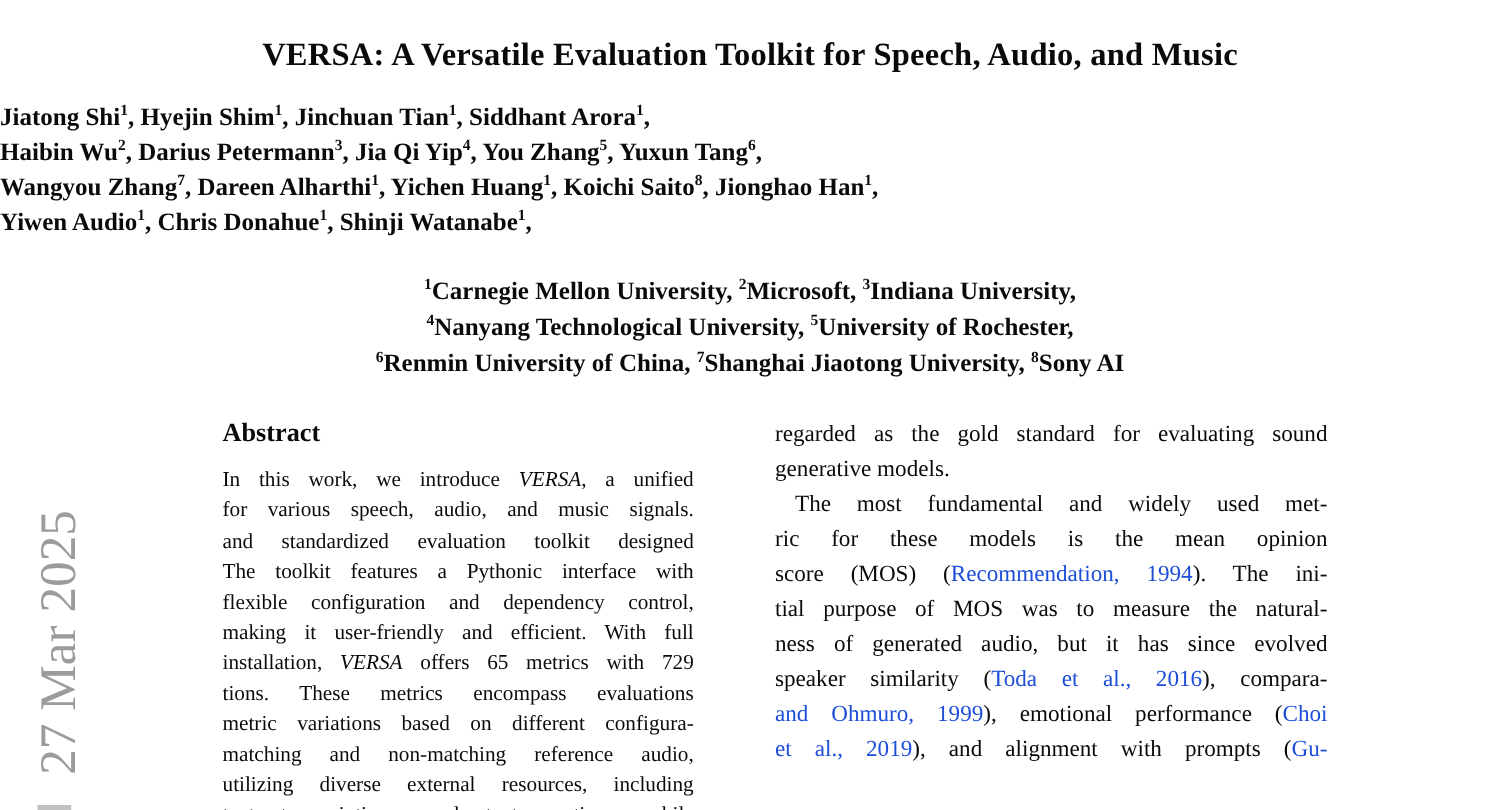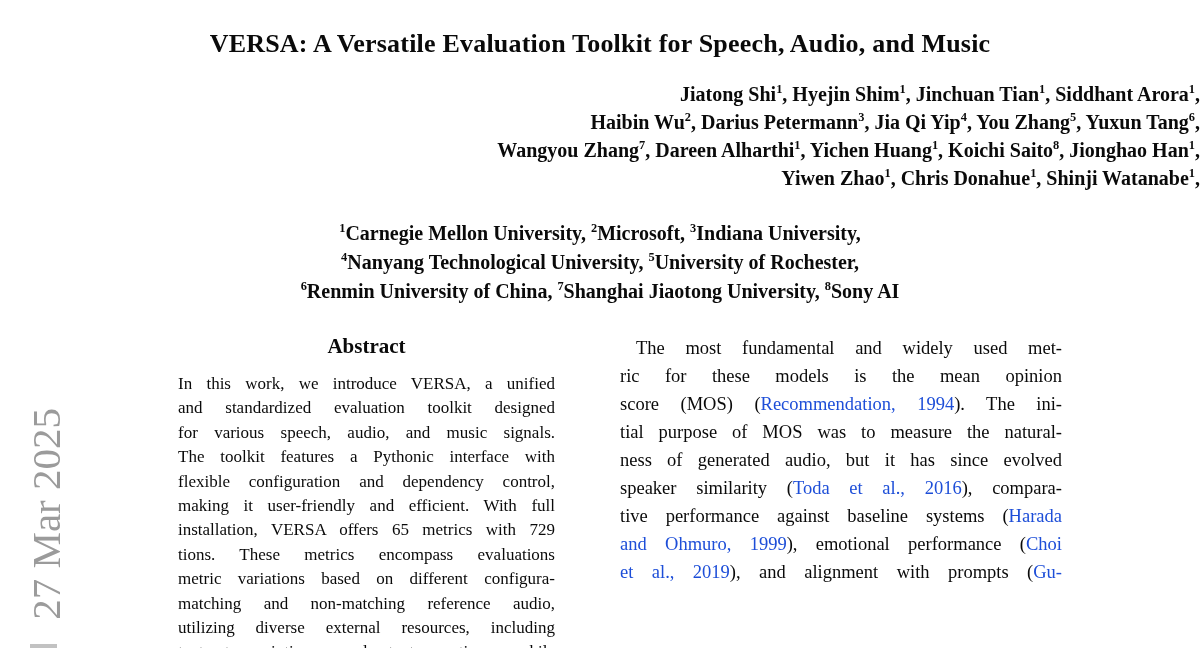--- a/index.html
+++ b/index.html
@@ -20,36 +20,35 @@
     font-weight: bold;
     letter-spacing: 0.2px;
   }
   .authors {
     position: absolute;
     top: 80px; left: 0; width: 100%;
     text-align: center;
     font-weight: bold;
     font-size: 20px;
   }
-  .authors .tline { line-height: 28px; text-align: right; }
+  .authors .tline { line-height: 28px; text-align: left; }
   .affils {
     position: absolute;
     top: 219px; left: 0; width: 100%;
     text-align: center;
     font-size: 20px;
   }
   .affils .tline { line-height: 29px; text-align: center; font-weight: bold; }
   sup { font-size: 0.62em; line-height: 0; vertical-align: super; }
 
   .abstract-col {
     position: absolute;
     left: 178px; top: 334px; width: 377px;
   }
   .abstract-heading {
-    text-align: center;
     font-size: 21px;
     font-weight: bold;
     margin-bottom: 13px;
   }
   .abstract-body { font-size: 17px; }
   .abstract-body .tline {
     height: 24.4px; line-height: 24.4px;
     overflow: hidden;
     text-align: justify;
     text-align-last: justify;
@@ -60,21 +59,21 @@
     font-size: 18.5px;
   }
   .intro-col .tline {
     height: 28px; line-height: 28px;
     overflow: hidden;
     text-align: justify;
     text-align-last: justify;
   }
   .tline.end { text-align-last: left; }
   .tline.indent { text-indent: 16px; }
-  .it { }
+  .it { font-style: italic; }
   .cite { color: #1d4ed8; cursor: pointer; }
 
   .watermark {
     position: absolute;
     left: 22px; top: 408px;
     writing-mode: vertical-rl;
     transform: rotate(180deg);
     font-size: 41px;
     color: #9b9b9b;
     font-family: "Liberation Serif", "DejaVu Serif", serif;
@@ -95,52 +94,53 @@
 
   <div class="watermark">27 Mar 2025</div>
   <div class="edge-artifact"></div>
 
   <div class="paper-title">VERSA: A Versatile Evaluation Toolkit for Speech, Audio, and Music</div>
 
   <div class="authors">
       <div class="tline"><span>Jiatong Shi</span><sup>1</sup><span>, Hyejin Shim</span><sup>1</sup><span>, Jinchuan Tian</span><sup>1</sup><span>, Siddhant Arora</span><sup>1</sup><span>,</span></div>
       <div class="tline"><span>Haibin Wu</span><sup>2</sup><span>, Darius Petermann</span><sup>3</sup><span>, Jia Qi Yip</span><sup>4</sup><span>, You Zhang</span><sup>5</sup><span>, Yuxun Tang</span><sup>6</sup><span>,</span></div>
       <div class="tline"><span>Wangyou Zhang</span><sup>7</sup><span>, Dareen Alharthi</span><sup>1</sup><span>, Yichen Huang</span><sup>1</sup><span>, Koichi Saito</span><sup>8</sup><span>, Jionghao Han</span><sup>1</sup><span>,</span></div>
-      <div class="tline"><span>Yiwen Zhao</span><sup>1</sup><span>, Chris Donahue</span><sup>1</sup><span>, Shinji Watanabe</span><sup>1</sup><span>,</span></div>
+      <div class="tline"><span>Yiwen Audio</span><sup>1</sup><span>, Chris Donahue</span><sup>1</sup><span>, Shinji Watanabe</span><sup>1</sup><span>,</span></div>
     </div>
 
   <div class="affils">
       <div class="tline"><sup>1</sup><span>Carnegie Mellon University, </span><sup>2</sup><span>Microsoft, </span><sup>3</sup><span>Indiana University,</span></div>
       <div class="tline"><sup>4</sup><span>Nanyang Technological University, </span><sup>5</sup><span>University of Rochester,</span></div>
       <div class="tline"><sup>6</sup><span>Renmin University of China, </span><sup>7</sup><span>Shanghai Jiaotong University, </span><sup>8</sup><span>Sony AI</span></div>
     </div>
 
   <div class="abstract-col">
     <div class="abstract-heading">Abstract</div>
     <div class="abstract-body">
         <div class="tline"><span>In this work, we introduce </span><span class="it">VERSA</span><span>, a unified</span></div>
+        <div class="tline"><span>for various speech, audio, and music signals.</span></div>
         <div class="tline"><span>and standardized evaluation toolkit designed</span></div>
-        <div class="tline"><span>for various speech, audio, and music signals.</span></div>
         <div class="tline"><span>The toolkit features a Pythonic interface with</span></div>
         <div class="tline"><span>flexible configuration and dependency control,</span></div>
         <div class="tline"><span>making it user-friendly and efficient. With full</span></div>
         <div class="tline"><span>installation, </span><span class="it">VERSA</span><span> offers 65 metrics with 729</span></div>
         <div class="tline"><span>tions. These metrics encompass evaluations</span></div>
         <div class="tline"><span>metric variations based on different configura-</span></div>
         <div class="tline"><span>matching and non-matching reference audio,</span></div>
         <div class="tline"><span>utilizing diverse external resources, including</span></div>
         <div class="tline"><span>text transcriptions, and text captions, while</span></div>
       </div>
   </div>
 
   <div class="intro-col">
+      <div class="tline"><span>regarded as the gold standard for evaluating sound</span></div>
+      <div class="tline end"><span>generative models.</span></div>
       <div class="tline indent"><span>The most fundamental and widely used met-</span></div>
       <div class="tline"><span>ric for these models is the mean opinion</span></div>
       <div class="tline"><span>score (MOS) (</span><span class="cite">Recommendation, 1994</span><span>). The ini-</span></div>
       <div class="tline"><span>tial purpose of MOS was to measure the natural-</span></div>
       <div class="tline"><span>ness of generated audio, but it has since evolved</span></div>
       <div class="tline"><span>speaker similarity (</span><span class="cite">Toda et al., 2016</span><span>), compara-</span></div>
-      <div class="tline"><span>tive performance against baseline systems (</span><span class="cite">Harada</span></div>
       <div class="tline"><span class="cite">and Ohmuro, 1999</span><span>), emotional performance (</span><span class="cite">Choi</span></div>
       <div class="tline"><span class="cite">et al., 2019</span><span>), and alignment with prompts (</span><span class="cite">Gu-</span></div>
     </div>
 
 </div>
 
 </body></html>

